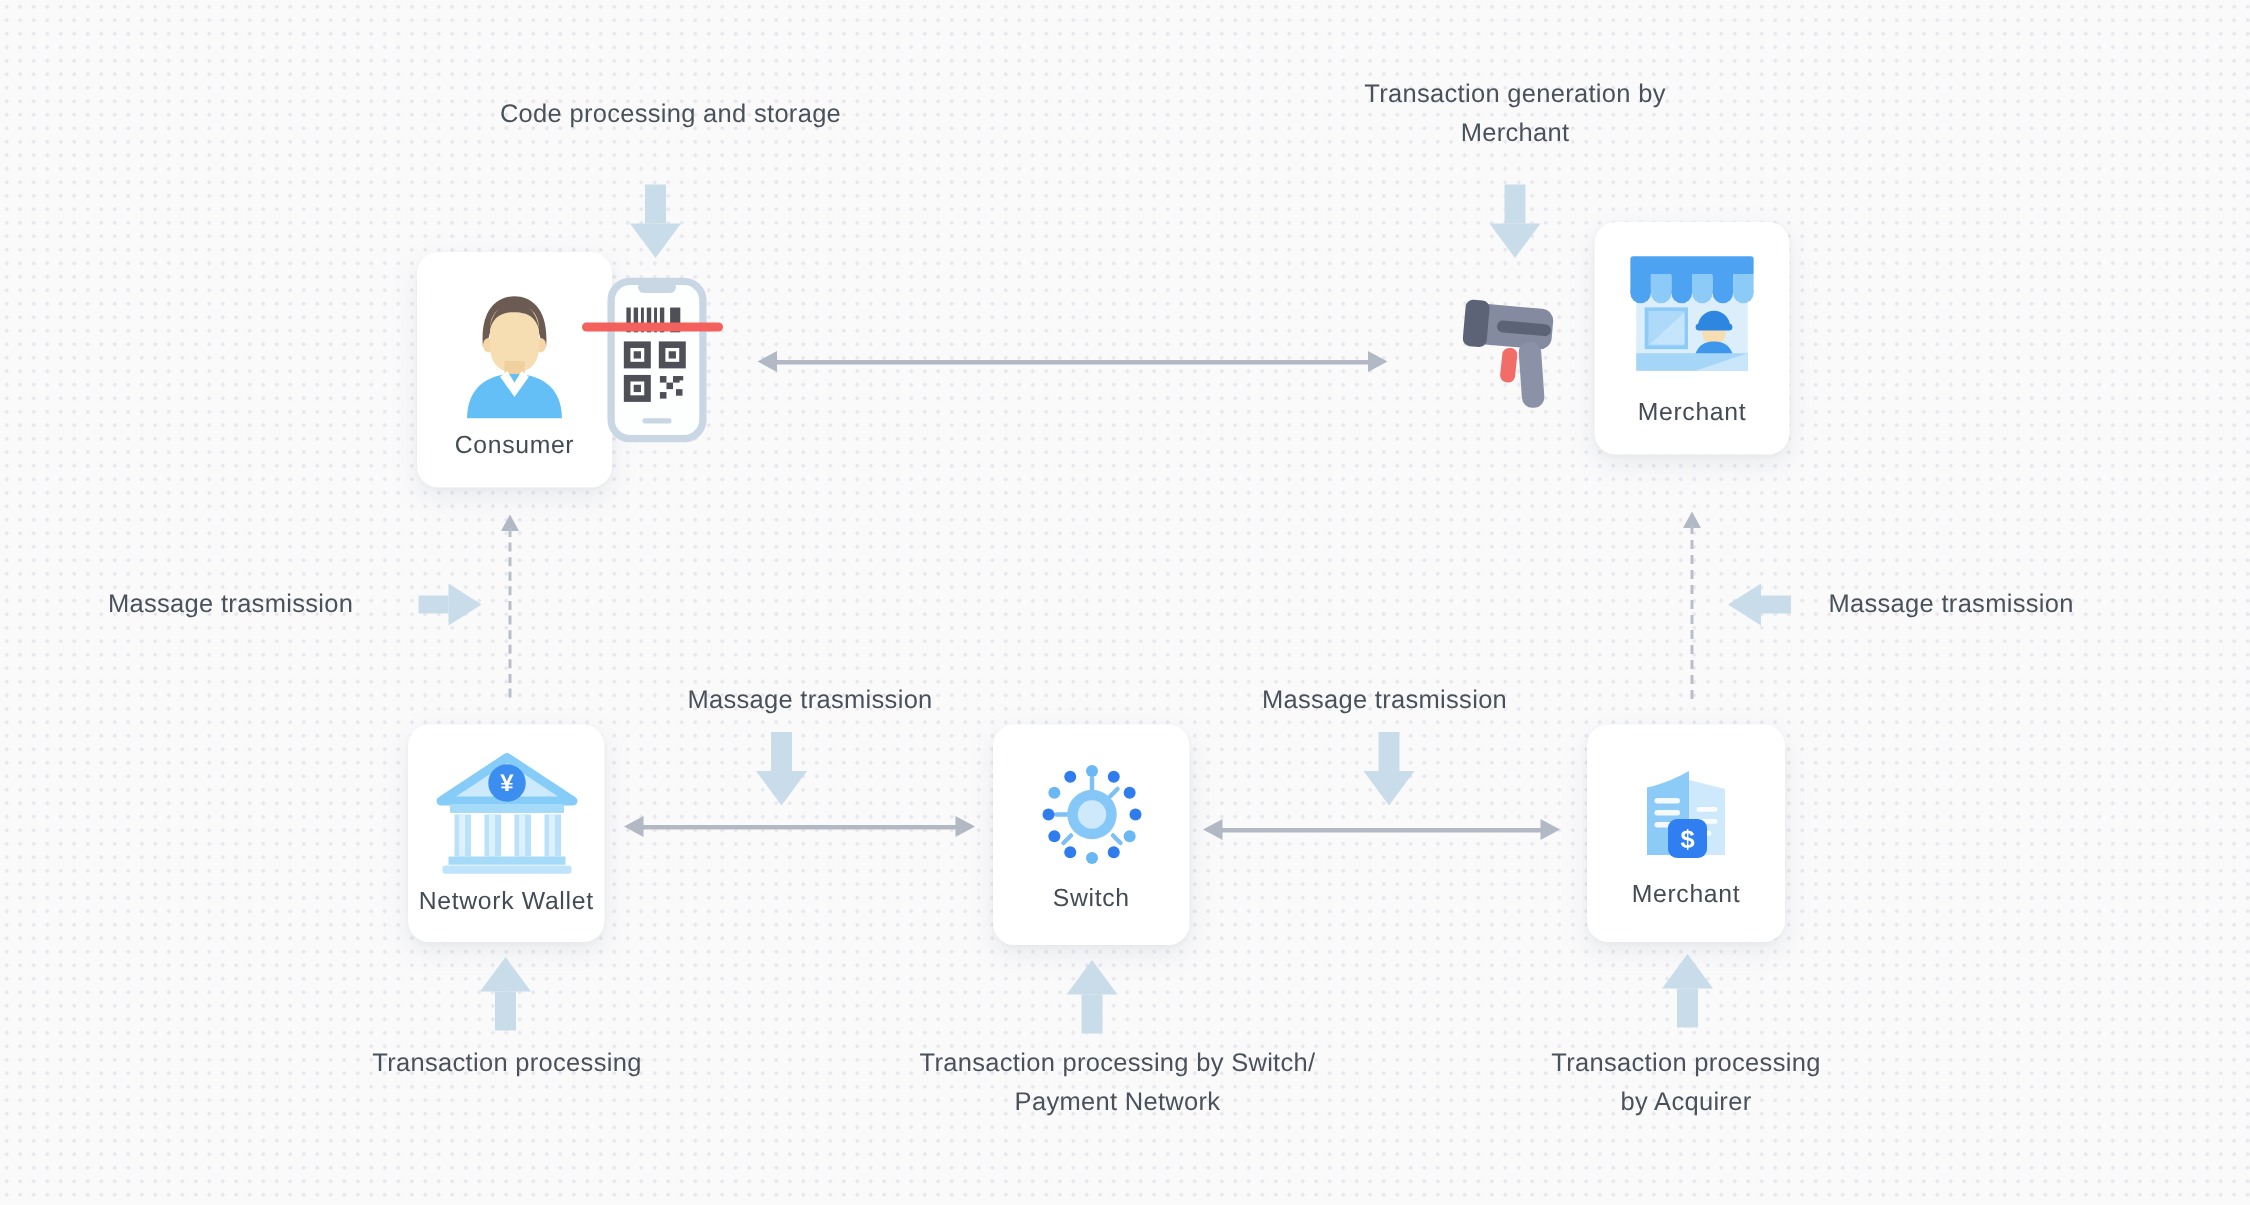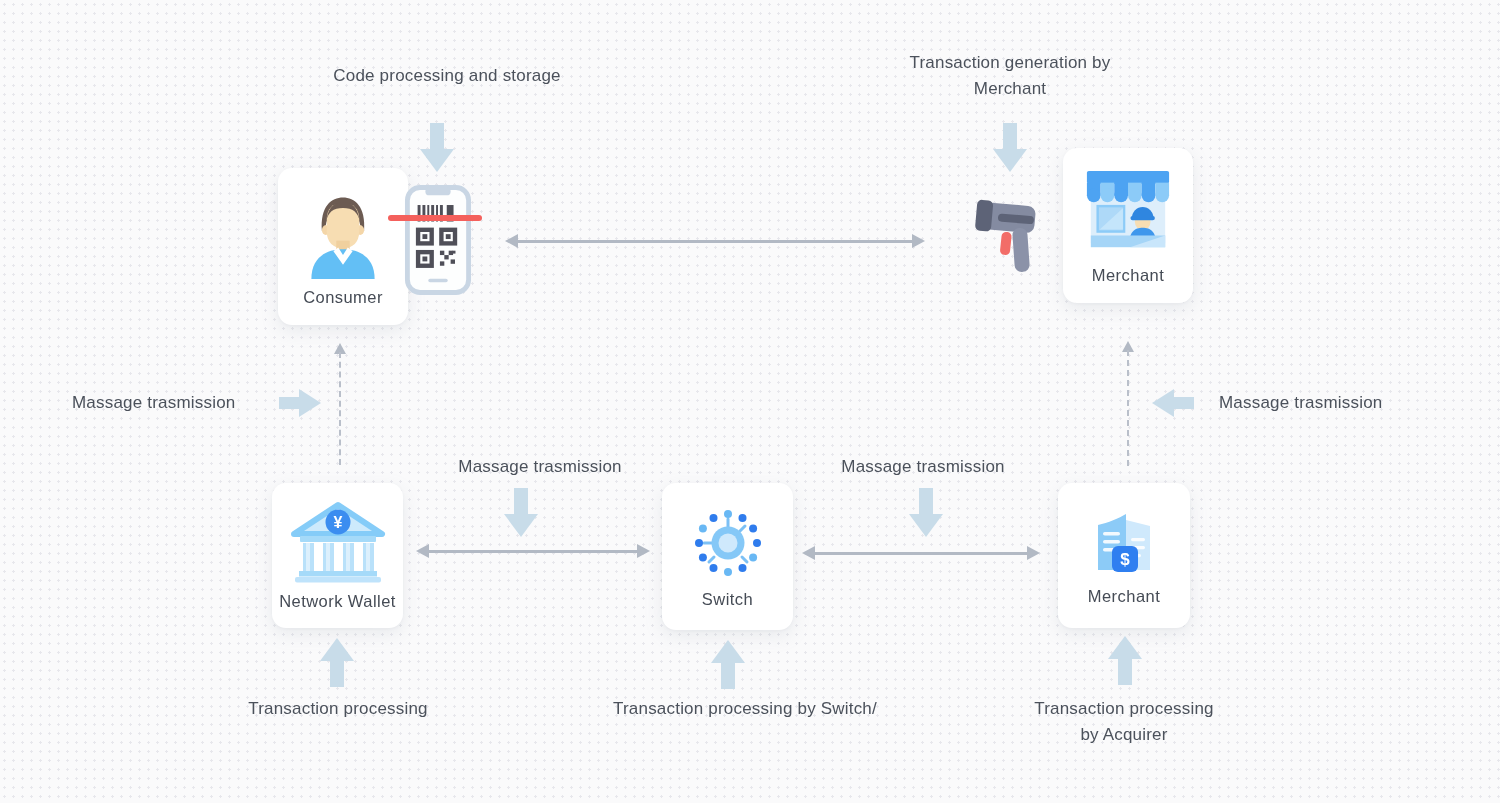--- a/index.html
+++ b/index.html
@@ -285,19 +285,20 @@
   <div class="ba up" style="left:1108px;top:636px;">
       <div class="sh"></div>
       <div class="hd"></div>
     </div>
 
   <div class="ann center" style="left:188px;top:696px;width:300px;">
     <div>Transaction processing</div>
   </div>
   <div class="ann center" style="left:590px;top:696px;width:310px;">
     <div>Transaction processing by Switch/</div>
+    <div>Payment Network</div>
   </div>
   <div class="ann center" style="left:974px;top:696px;width:300px;">
     <div>Transaction processing</div>
     <div>by Acquirer</div>
   </div>
 
 </div>
 
 </body></html>

